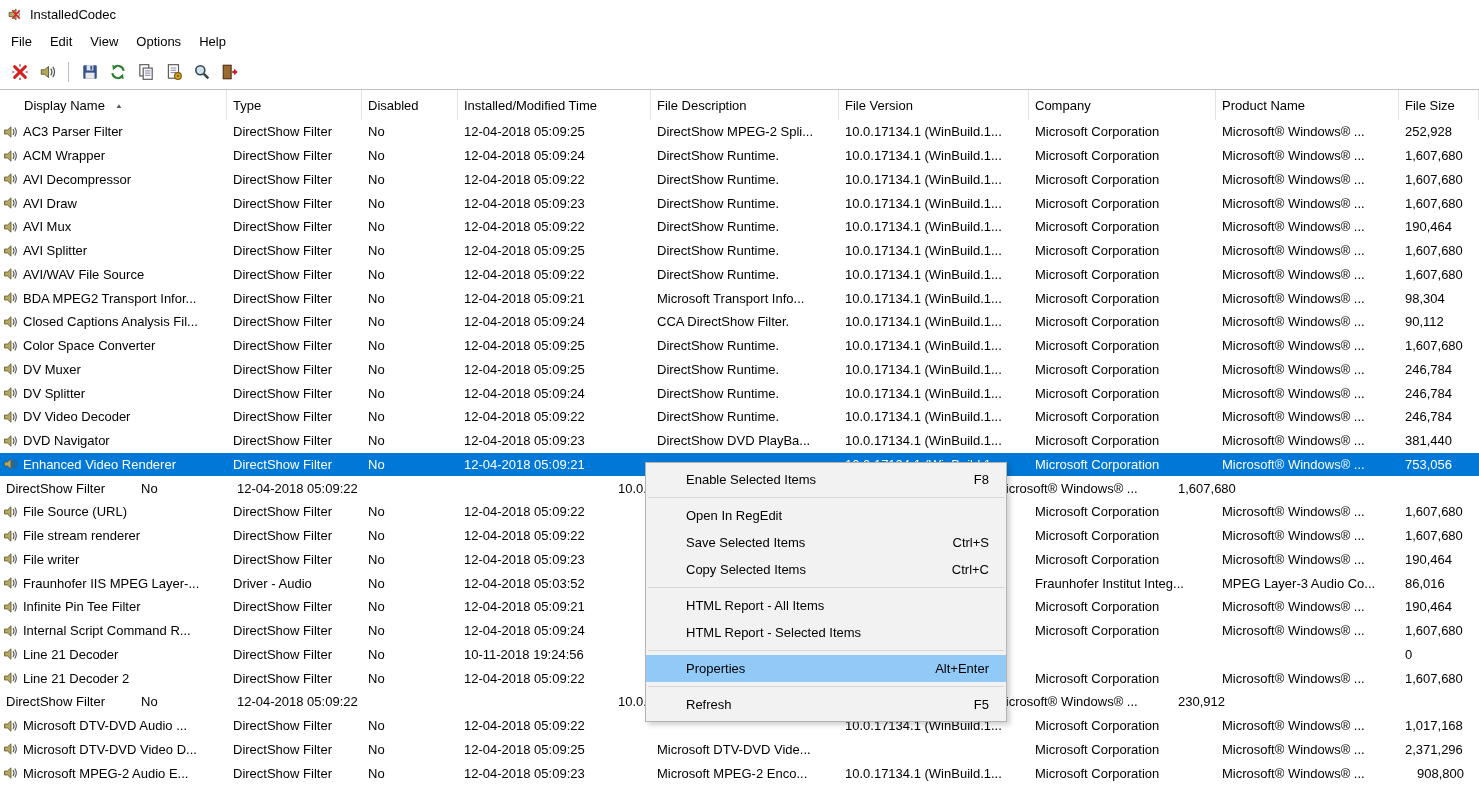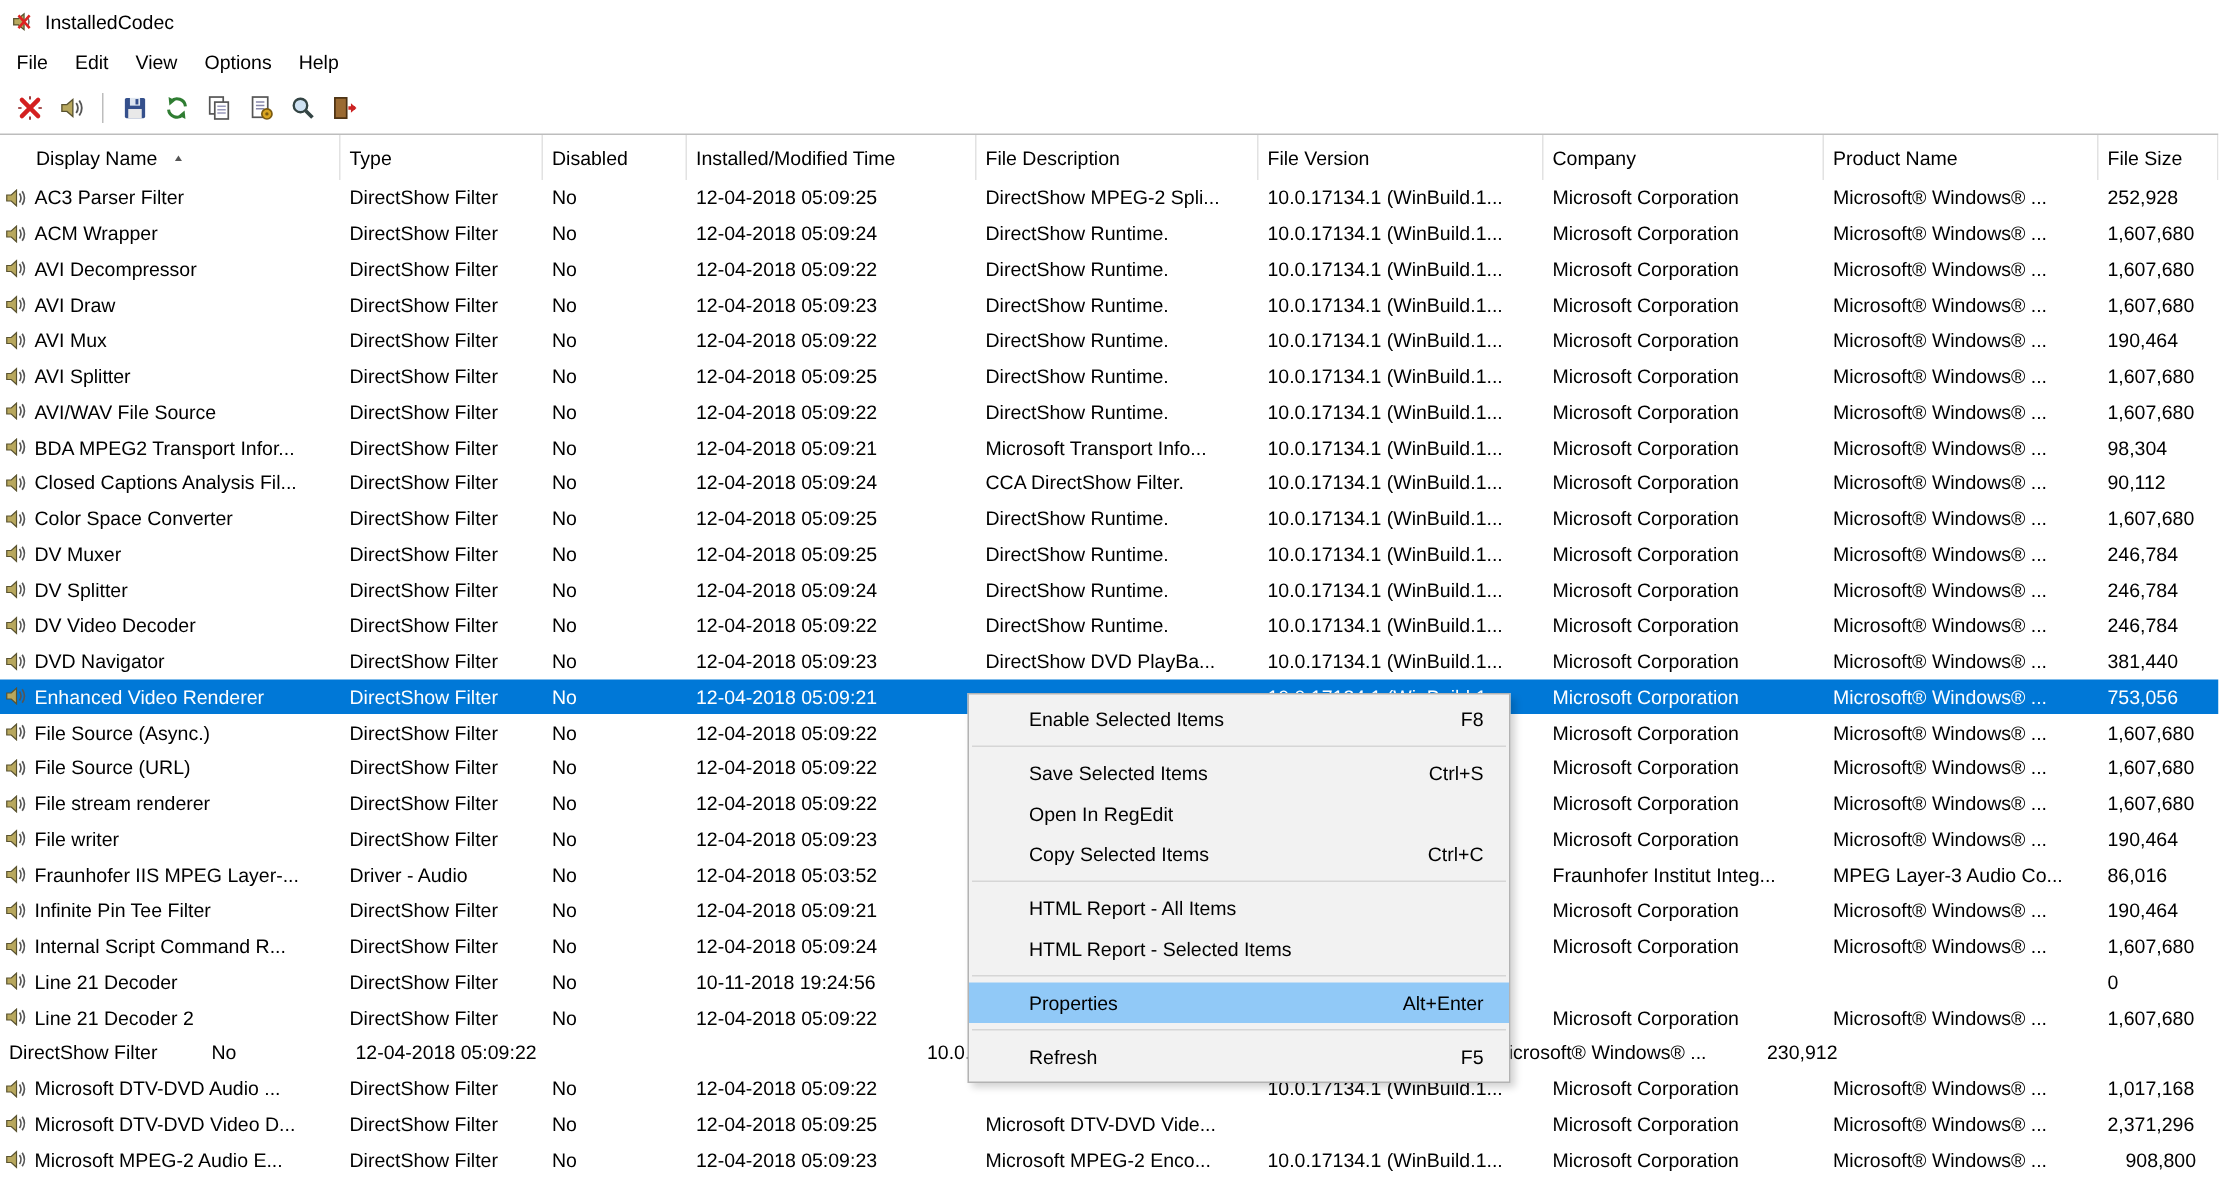--- a/index.html
+++ b/index.html
@@ -449,30 +449,20 @@
         <div class="cell" style="width: 135px;">DirectShow Filter</div>
         <div class="cell" style="width: 96px;">No</div>
         <div class="cell" style="width: 193px;">12-04-2018 05:09:21</div>
         <div class="cell" style="width: 188px;"></div>
         <div class="cell" style="width: 190px;">10.0.17134.1 (WinBuild.1...</div>
         <div class="cell" style="width: 187px;">Microsoft Corporation</div>
         <div class="cell" style="width: 183px;">Microsoft® Windows® ...</div>
         <div class="cell" style="width: 80px;">753,056</div>
       </div>
       <div class="row">
-        <div class="cell first" style="width: 227px;">
-          <span class="row-icon">
-            <svg viewBox="0 0 16 16">
-              <polygon points="1.5,6 4.5,6 8,2.8 8,13.2 4.5,10 1.5,10" fill="#b8a85e" stroke="#5a5330" stroke-width="0.8"></polygon>
-              <path d="M10 5 q2 3 0 6" stroke="#555" fill="none" stroke-width="1.1"></path>
-              <path d="M11.8 3.5 q3 4.5 0 9" stroke="#555" fill="none" stroke-width="1.1"></path>
-            </svg>
-          </span>
-          <span>File Source (Async.)</span>
-        </div>
         <div class="cell" style="width: 135px;">DirectShow Filter</div>
         <div class="cell" style="width: 96px;">No</div>
         <div class="cell" style="width: 193px;">12-04-2018 05:09:22</div>
         <div class="cell" style="width: 188px;"></div>
         <div class="cell" style="width: 190px;">10.0.17134.1 (WinBuild.1...</div>
         <div class="cell" style="width: 187px;">Microsoft Corporation</div>
         <div class="cell" style="width: 183px;">Microsoft® Windows® ...</div>
         <div class="cell" style="width: 80px;">1,607,680</div>
       </div>
       <div class="row">
@@ -708,26 +698,26 @@
     </div>
 </div>
 
 <div class="context-menu">
     <div class="cm-item">
       <span>Enable Selected Items</span>
       <span>F8</span>
     </div>
     <div class="cm-sep"></div>
     <div class="cm-item">
+      <span>Open In RegEdit</span>
+      <span></span>
+    </div>
+    <div class="cm-item">
       <span>Save Selected Items</span>
       <span>Ctrl+S</span>
-    </div>
-    <div class="cm-item">
-      <span>Open In RegEdit</span>
-      <span></span>
     </div>
     <div class="cm-item">
       <span>Copy Selected Items</span>
       <span>Ctrl+C</span>
     </div>
     <div class="cm-sep"></div>
     <div class="cm-item">
       <span>HTML Report - All Items</span>
       <span></span>
     </div>

